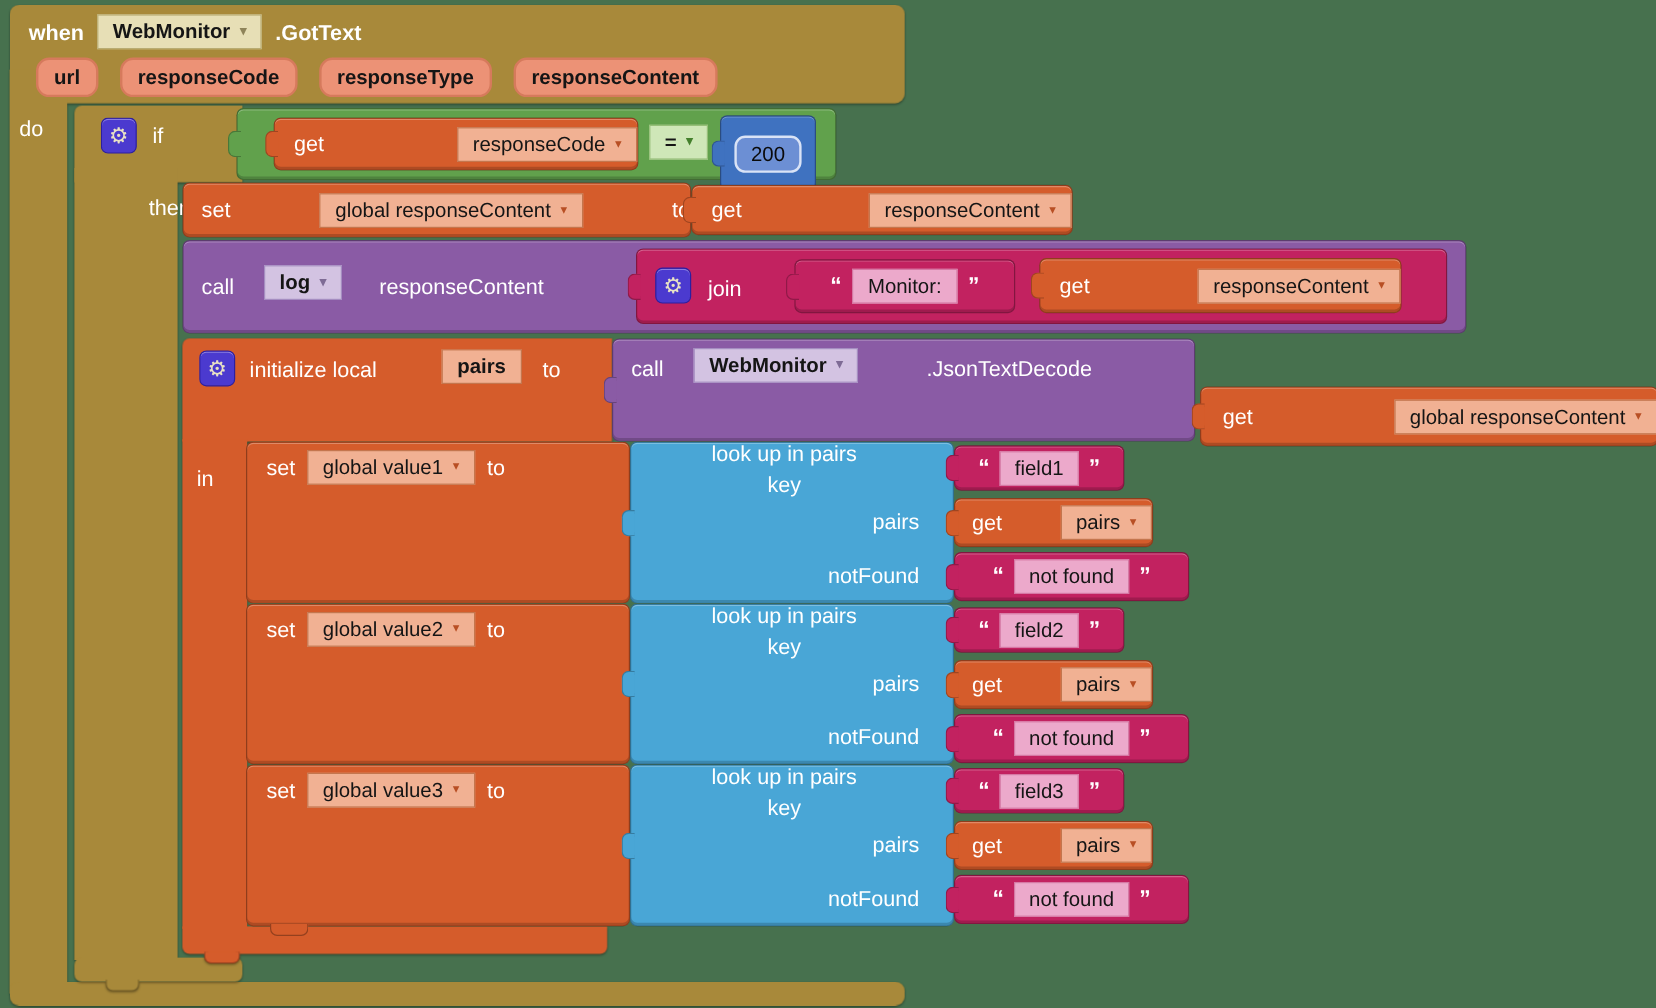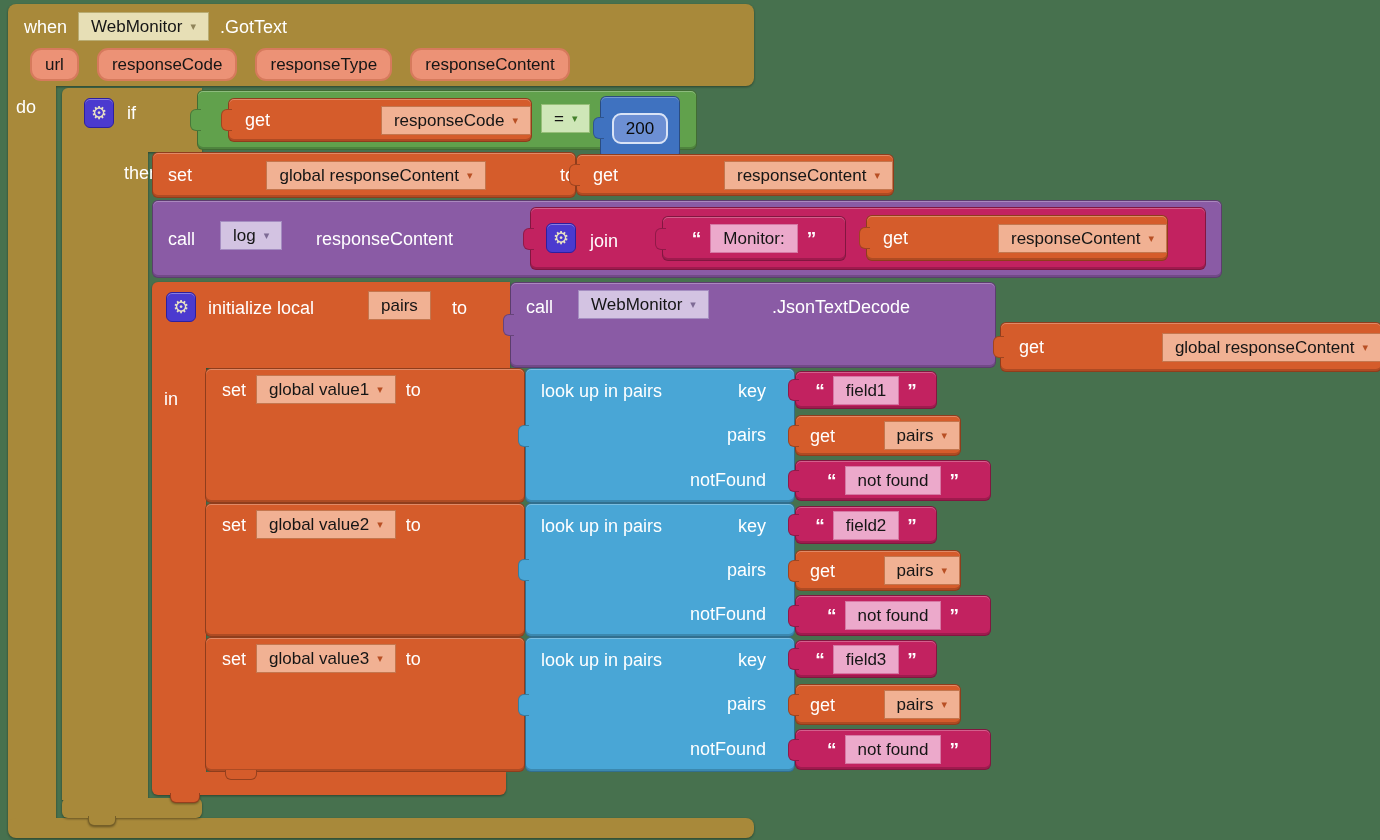--- a/index.html
+++ b/index.html
@@ -1,18 +1,18 @@
 <!DOCTYPE html>
 <html><head>
 <meta charset="utf-8">
 <style>
   html,body{margin:0;padding:0;background:#47714e;}
   #canvas{position:relative;width:1380px;height:840px;background:#47714e;overflow:hidden;
           font-family:"Liberation Sans",sans-serif;}
-  .abs{position:absolute;box-sizing:border-box;}
+  .abs{position:absolute;box-sizing:border-box;font-weight:bold;}
   .grp{position:absolute;left:0;top:0;width:0;height:0;filter:drop-shadow(0 1px 1px rgba(0,0,0,.4));}
   .gp{position:absolute;box-sizing:border-box;background:#a8893a;}
   .gp-o{background:#d55c2b;}
   .block{position:absolute;box-sizing:border-box;border:1px solid rgba(0,0,0,.33);border-radius:6px;
          display:flex;align-items:center;
          box-shadow:inset 0 1px 0 rgba(255,255,255,.28), inset 0 -2px 0 rgba(0,0,0,.18);justify-content:space-between;}
   .c-orange{background:#d55c2b;}
   .c-purple{background:#8a5ba5;}
   .c-crimson{background:#c22260;}
   .c-blue{background:#49a6d6;}
@@ -38,21 +38,21 @@
         border:1px solid #2c1fa0;color:#e9e2c4;display:flex;align-items:center;justify-content:center;
         font-size:18px;box-shadow:inset 0 1px 0 rgba(255,255,255,.35);}
   .q{color:#fff;font-size:19px;font-weight:bold;line-height:1;}
   .plug{position:absolute;left:-8px;top:50%;transform:translateY(-50%);width:10px;height:20px;
         border-radius:6px 0 0 6px;border:1px solid rgba(0,0,0,.25);border-right:none;}
   .p-orange{background:#d55c2b;} .p-crimson{background:#c22260;} .p-blue{background:#49a6d6;}
   .p-math{background:#3f72c0;} .p-purple{background:#8a5ba5;} .p-green{background:#61a14c;}
   .bump{position:absolute;border:1px solid rgba(0,0,0,.3);border-top:none;border-radius:0 0 6px 6px;}
   .lk{flex-direction:column;align-items:stretch;padding:0 28px 0 15px;}
   .lk-row{flex:1;display:flex;align-items:center;justify-content:flex-end;}
-  .lk-row.first{justify-content:space-between;}
+  .lk-row.first{justify-content:space-between;flex-direction:column;}
   .v-top{align-items:flex-start;padding-top:6px;}
   .hrow{display:flex;align-items:center;gap:11px;}
 </style>
 </head>
 <body>
 
 <div id="canvas">
 
   <div class="grp">
     <div class="gp" style="left:8px;top:4px;width:746px;height:82px;border-radius:8px;"></div>

